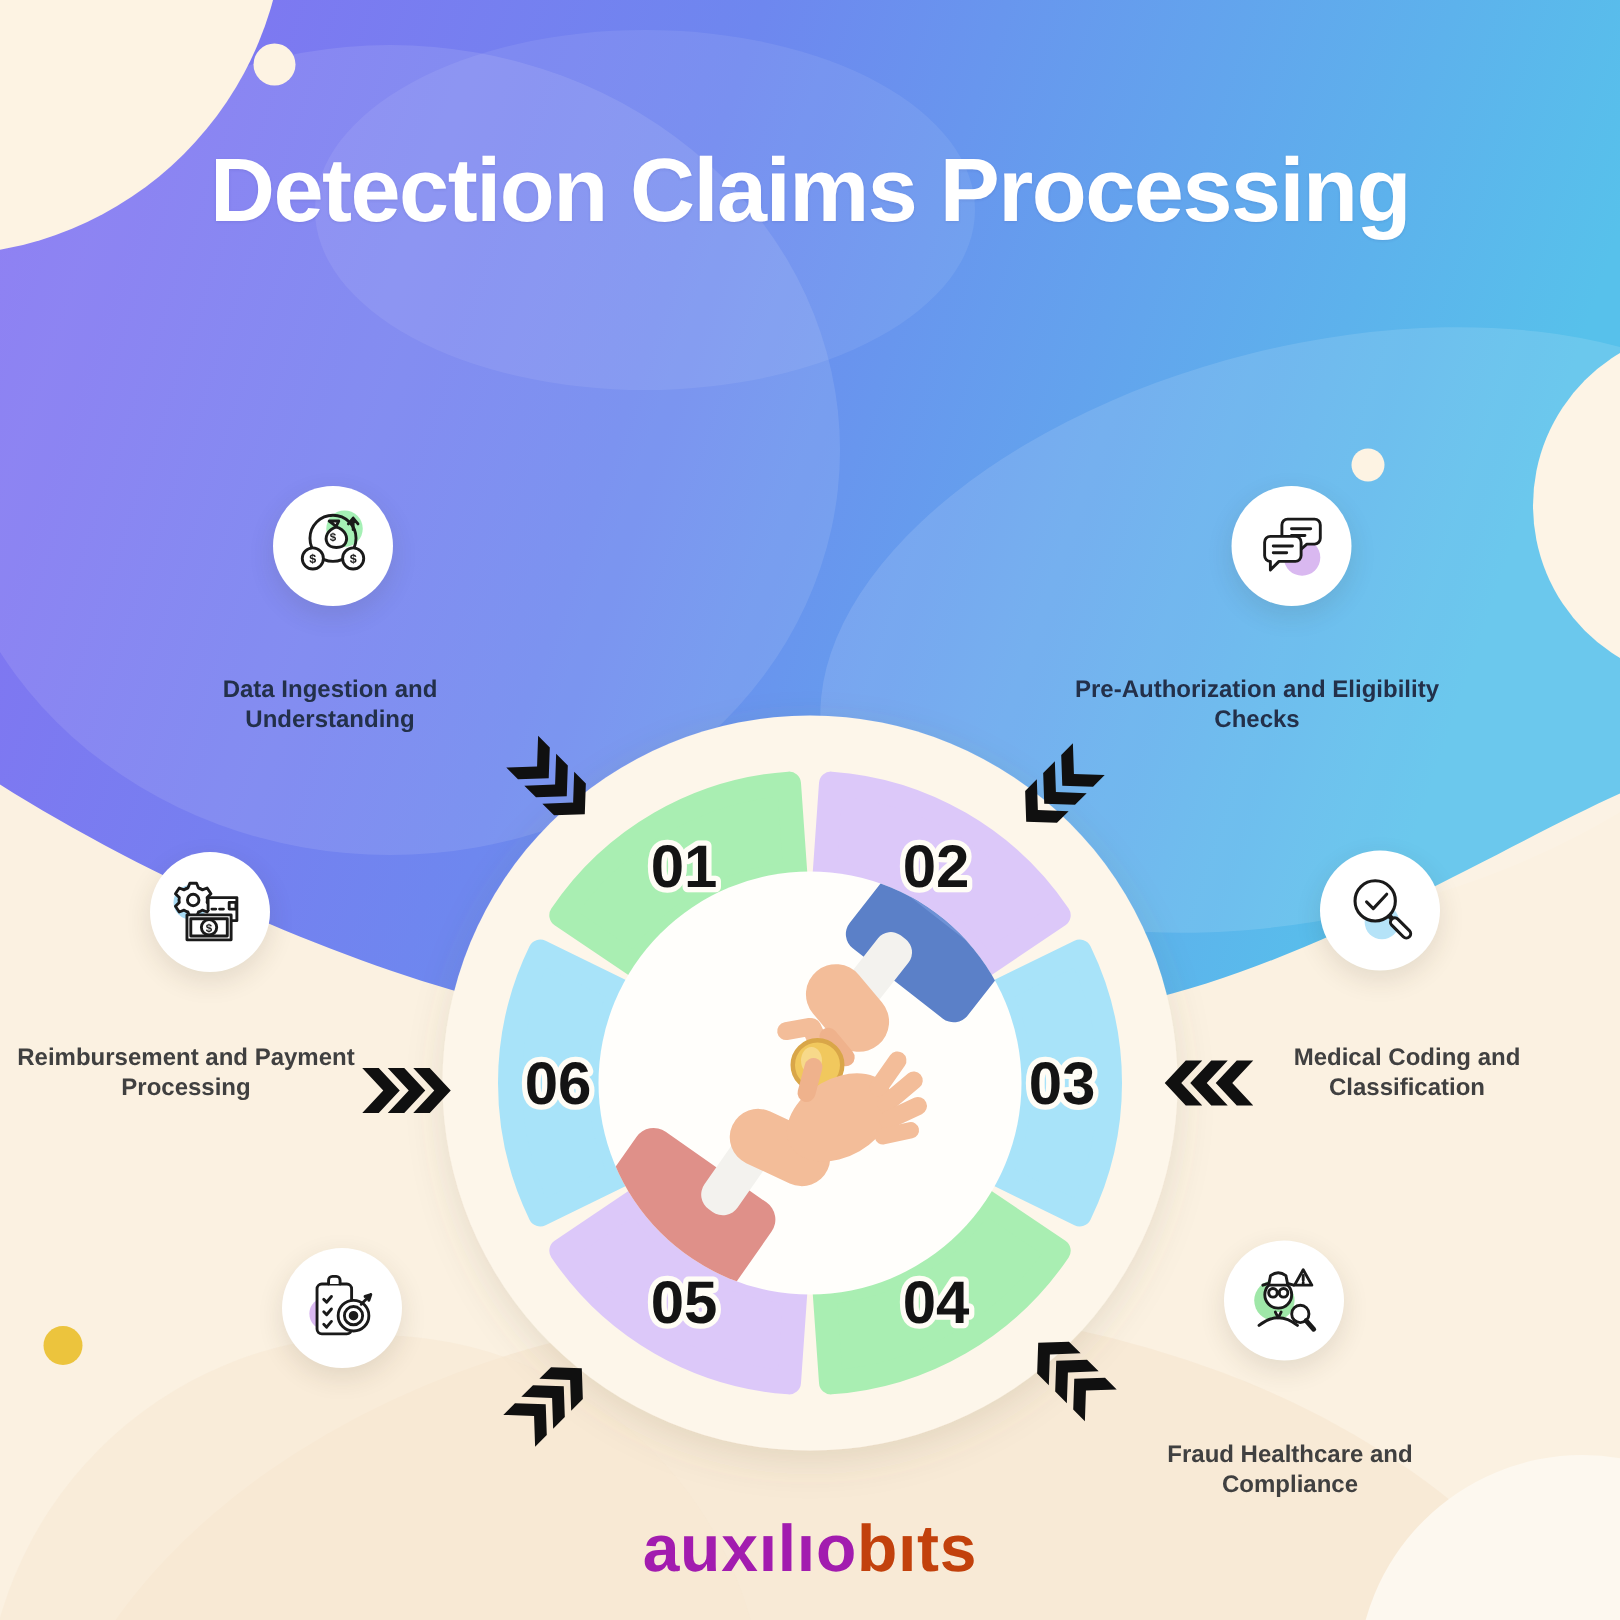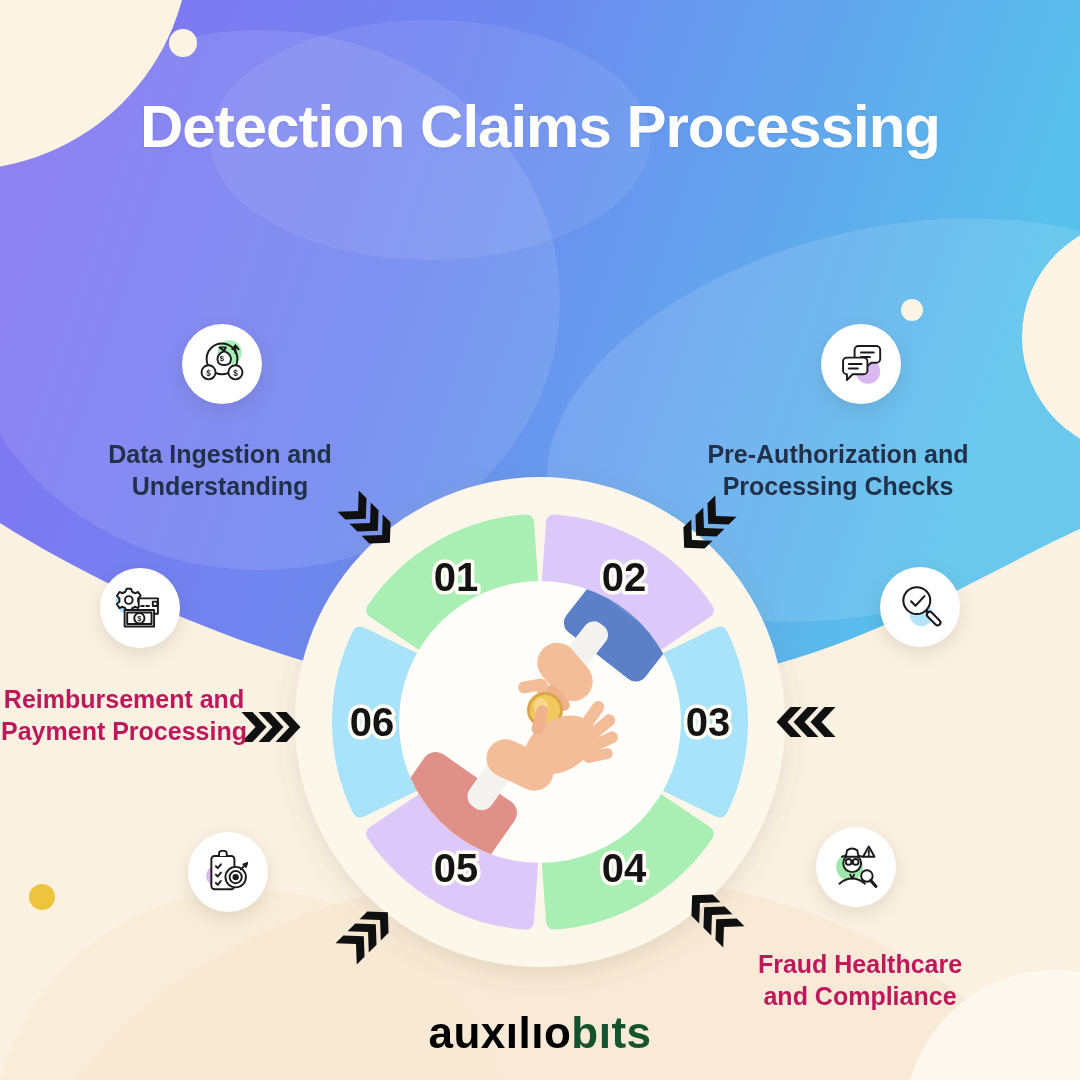--- a/index.html
+++ b/index.html
@@ -9,37 +9,37 @@
     font-family:"Liberation Sans", sans-serif;
   }
   .bg-svg{position:absolute;left:0;top:0;width:1080px;height:1080px;}
   .title{
     position:absolute;left:0;right:0;top:84px;text-align:center;
     color:#ffffff;font-weight:bold;font-size:60px;line-height:1.42;letter-spacing:-1px;
     text-shadow:0 1px 2px rgba(40,40,120,.12);
   }
   .label{
     position:absolute;transform:translate(-50%,-50%);
-    text-align:center;font-weight:bold;font-size:25px;line-height:1.27;
+    text-align:center;font-weight:bold;font-size:16px;line-height:1.27;
   }
   .label.navy{color:#23304a;}
-  .label.dark{color:#be185d;}
+  .label.dark{color:#404040;}
   .icon-circle{
     position:absolute;width:80px;height:80px;border-radius:50%;
     background:#ffffff;transform:translate(-50%,-50%);
     box-shadow:0 6px 18px rgba(60,50,30,.12);
     display:flex;align-items:center;justify-content:center;
   }
   .icon-circle svg{width:64px;height:64px;}
   .logo{
     position:absolute;left:0;right:0;top:1008px;text-align:center;
     font-size:44px;font-weight:bold;letter-spacing:.5px;
   }
-  .logo .p1{color:#000000;}
-  .logo .p2{color:#14532d;}
+  .logo .p1{color:#a21caf;}
+  .logo .p2{color:#c2410c;}
   .num{
     font-family:"Liberation Sans",sans-serif;font-weight:bold;font-size:40px;
     paint-order:stroke;stroke:#fffdf6;stroke-width:7px;stroke-linejoin:round;fill:#141414;
   }
 </style>
 </head>
 <body>
 
 <div class="stage">
 
@@ -219,21 +219,22 @@
       <path d="M43 42 h2"></path>
       <path d="M41 62 l3 6 l3 -6" fill="#ffffff"></path>
       <path d="M70 18 l9 16 h-18 z" fill="#ffffff"></path>
       <path d="M70 24 v5 M70 31.5 v0.5"></path>
       <circle cx="67" cy="64" r="9" fill="#ffffff"></circle>
       <path d="M73 71 l8 9" stroke-width="5"></path>
     </svg>
   </div>
 
   <div class="label navy" style="left:220px;top:471px;width:260px;">Data Ingestion and Understanding</div>
-  <div class="label navy" style="left:838px;top:471px;width:300px;">Pre-Authorization and Processing Checks</div>
+  <div class="label navy" style="left:838px;top:471px;width:300px;">Pre-Authorization and Eligibility Checks</div>
   <div class="label dark" style="left:124px;top:716px;width:250px;">Reimbursement and Payment Processing</div>
+  <div class="label dark" style="left:938px;top:716px;width:240px;">Medical Coding and Classification</div>
   <div class="label dark" style="left:860px;top:981px;width:240px;">Fraud Healthcare and Compliance</div>
 
   <div class="logo">
     <span class="p1">auxılıo</span><span class="p2">bıts</span>
   </div>
 
 </div>
 
 </body></html>

